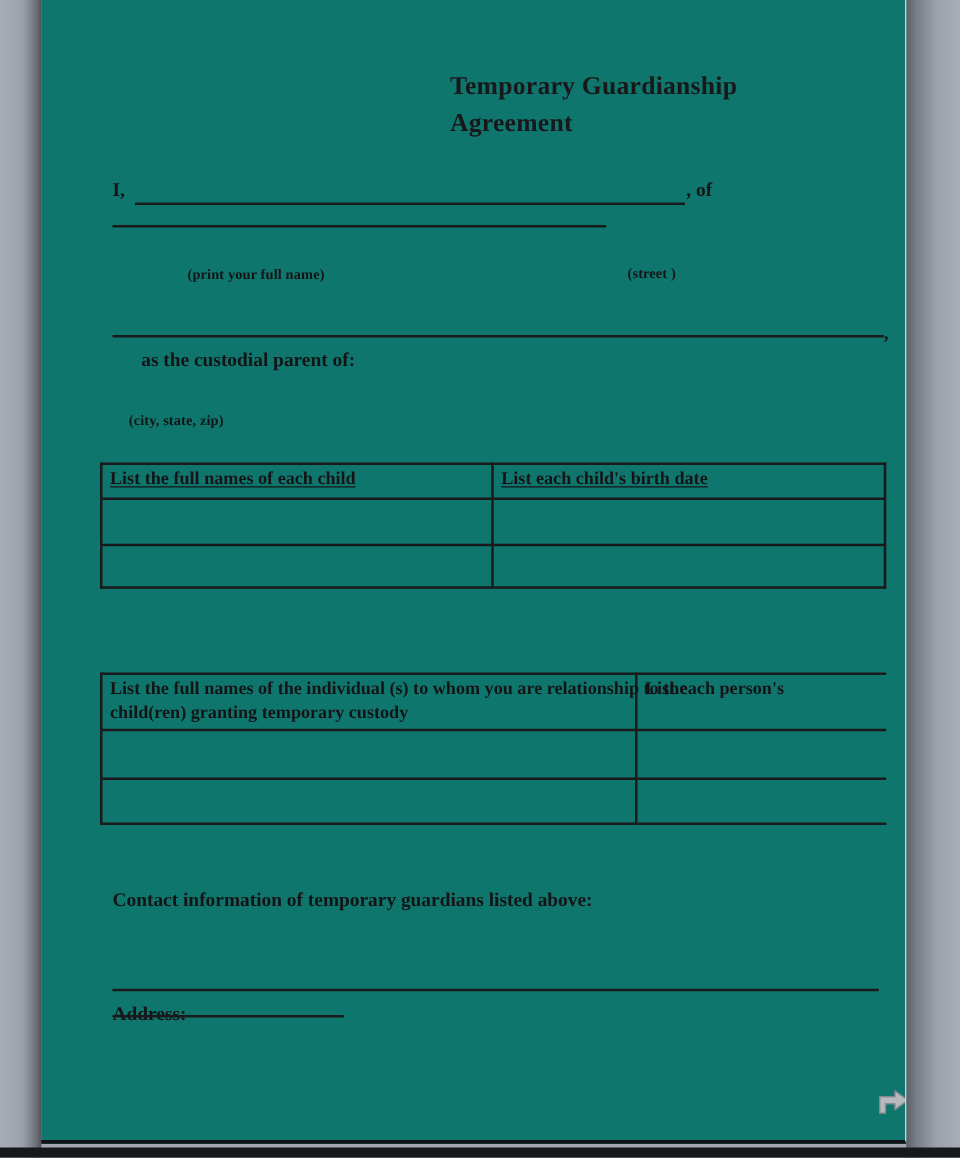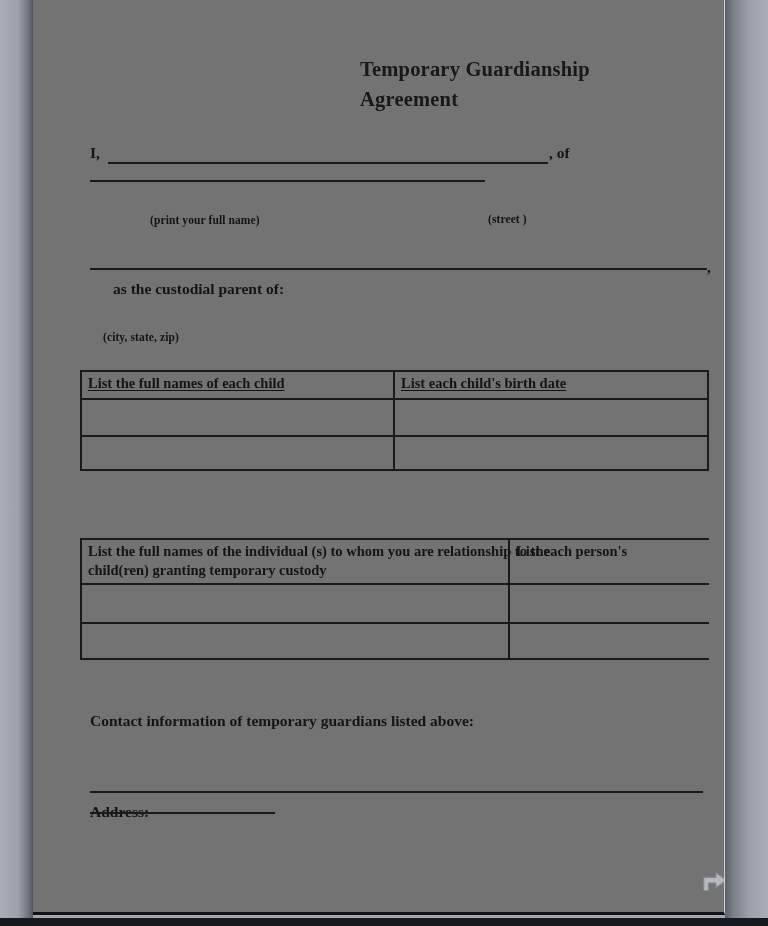--- a/index.html
+++ b/index.html
@@ -51,21 +51,21 @@
     background: #15181c;
   }
 
   
   #page {
     position: absolute;
     left: 33px;
     top: 0;
     width: 692px;
     height: 915px;
-    background: #737373;
+    background: #0f766e;
     border-bottom: 3px solid #101215;
     border-right: 1px solid #cfd2d6;
     box-sizing: border-box;
     overflow: hidden;
   }
 
   
   .doc-title {
     position: absolute;
     left: 327px;
@@ -102,21 +102,21 @@
     height: 0;
     border-top: 2.2px solid #1a1a1c;
   }
 
   
   #line-I { left: 57px;  top: 143px; }
   #rule-name   { left: 75px;  top: 162px; width: 440px; }
   #label-of    { left: 516px; top: 143px; }
   #rule-street { left: 57px;  top: 180px; width: 395px; }
   #hint-fullname { left: 117px; top: 214px; }
-  #hint-street   { left: 455px; top: 213px; }
+  #hint-street   { left: 469px; top: 213px; }
 
   #rule-citystatezip { left: 57px; top: 268px; width: 617px; }
   #comma-citystatezip {
     position: absolute;
     left: 674px; top: 258px;
     font-size: 15.5px; font-weight: bold; color: #141416;
   }
   #line-custodial { left: 57px; top: 279px; margin-left: 23px; }
   #hint-csz       { left: 57px; top: 331px; padding-left: 13px; }
 

